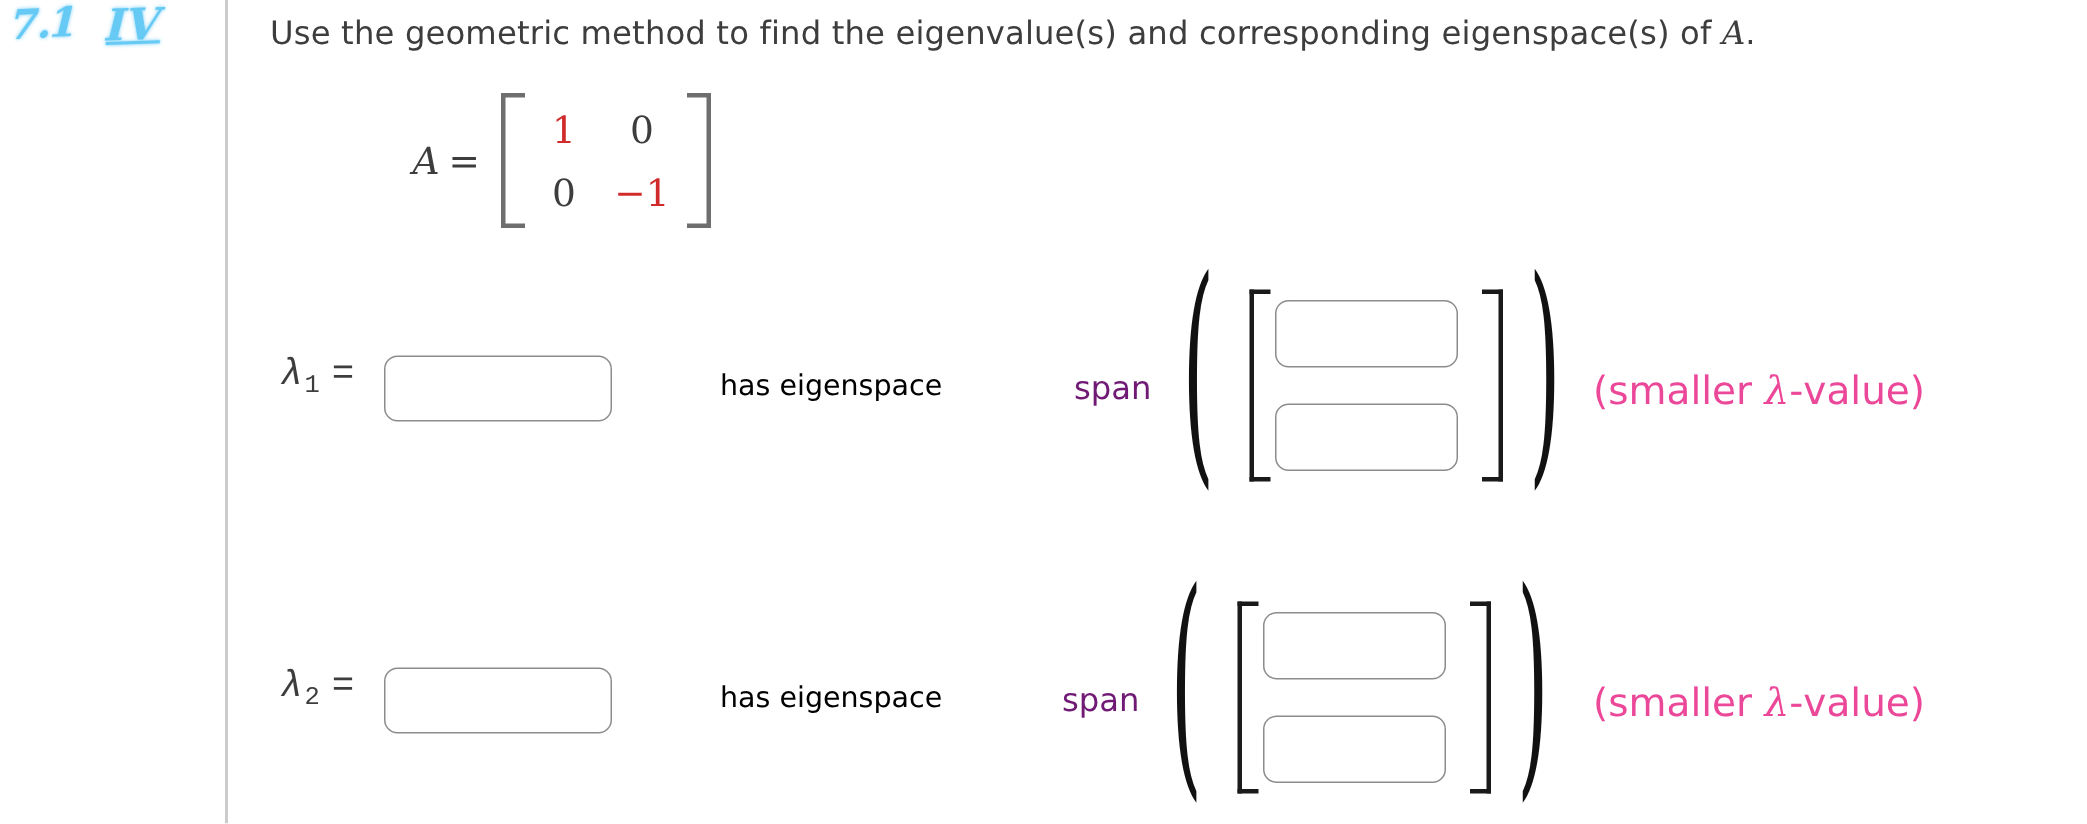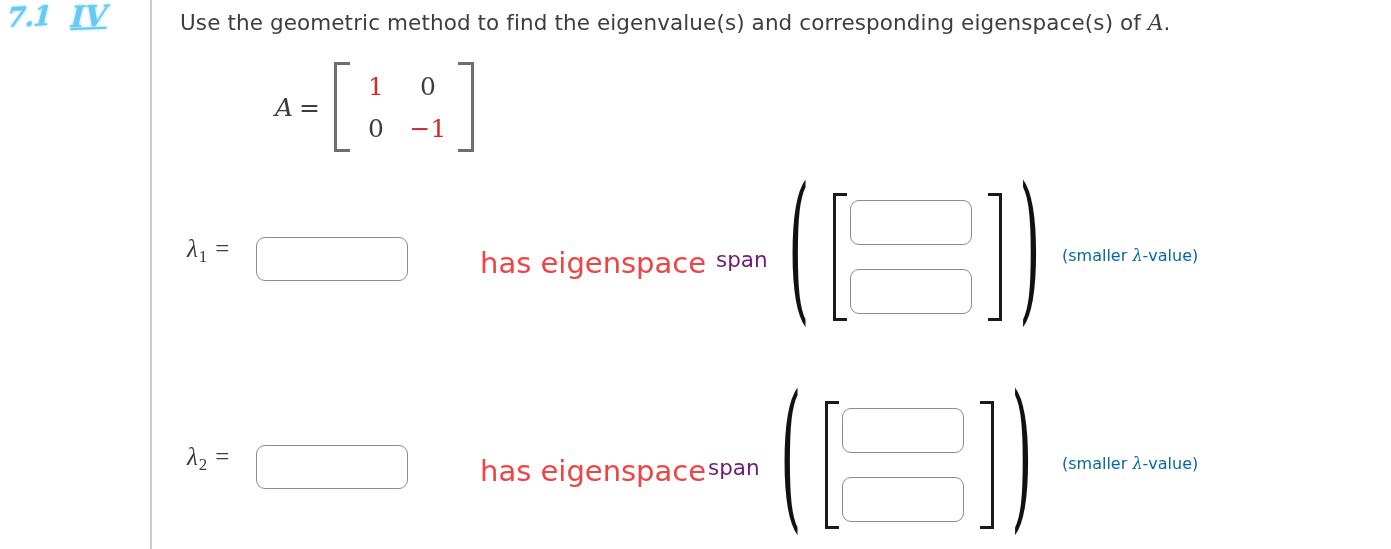--- a/index.html
+++ b/index.html
@@ -132,21 +132,21 @@
   #row-1 { top: 173px; }
   #row-2 { top: 381px; }
 
   .lam-label {
     position: absolute;
     left: 37px;
     top: 62px;
     font-size: 25px;
     color: #3d3d3d;
     white-space: nowrap;
-    font-family: Liberation Serif, serif;
+    font-family: Liberation Mono, monospace;
     font-style: italic;
   }
   .lam-label .sub {
     font-size: 17px;
     vertical-align: -5px;
     font-style: normal;
     margin-left: 1px;
   }
   .lam-label .eqs {
     font-style: normal;
@@ -164,22 +164,22 @@
     left: 106px;
     top: 64px;
     width: 152px;
     height: 44px;
   }
 
   .has-eigenspace {
     position: absolute;
     left: 330px;
     top: 73px;
-    font-size: 29px;
-    color: #ef4444;
+    font-size: 19px;
+    color: #000000;
     white-space: nowrap;
   }
 
   .span-label {
     position: absolute;
     top: 74px;
     font-size: 21.5px;
     color: #701a75;
     white-space: nowrap;
   }
@@ -224,22 +224,22 @@
     height: 45px;
   }
   #row-1 .vec-input.top    { left: 700px; top: 27px; }
   #row-1 .vec-input.bottom { left: 700px; top: 96px; }
   #row-2 .vec-input.top    { left: 692px; top: 27px; }
   #row-2 .vec-input.bottom { left: 692px; top: 96px; }
 
   .value-note {
     position: absolute;
     top: 73px;
-    font-size: 16px;
-    color: #0369a1;
+    font-size: 26px;
+    color: #ec4899;
     white-space: nowrap;
   }
   #row-1 .value-note { left: 912px; }
   #row-2 .value-note { left: 912px; }
   .value-note .mvar {
     font-family: "DejaVu Serif", "Liberation Serif", serif;
     font-style: italic;
   }
 </style>
 </head>

